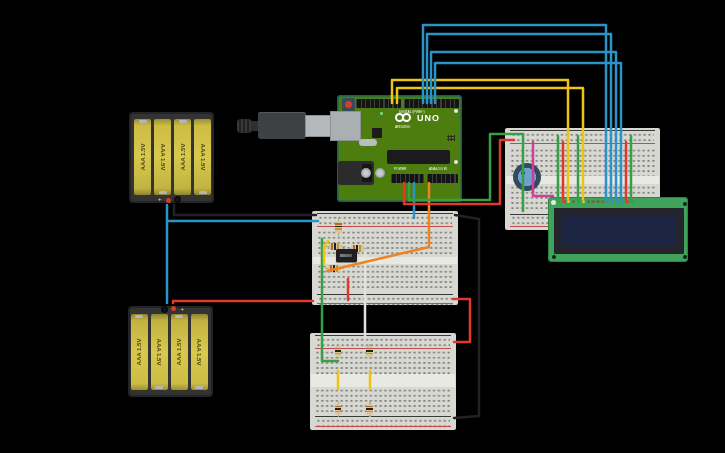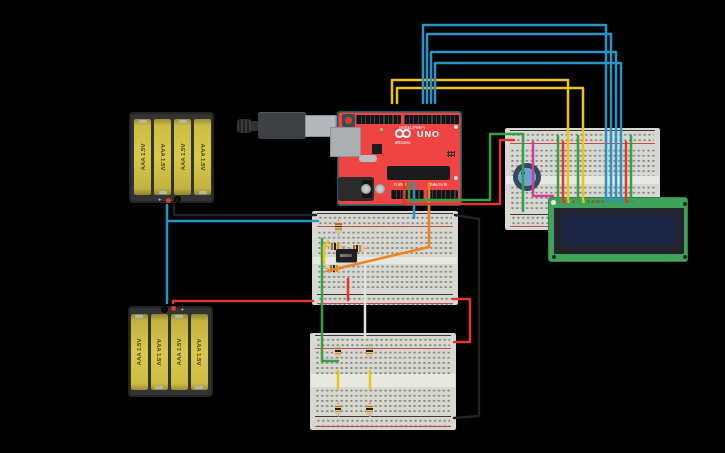--- a/index.html
+++ b/index.html
@@ -19,22 +19,22 @@
   .cell{position:absolute;top:5px;width:17px;height:76px;border-radius:2px;
         background:linear-gradient(180deg,#9c8f33 0,#cdbd45 9%,#d8c84c 50%,#c2b341 91%,#8f8430 100%);}
   .cell .nub{position:absolute;left:50%;transform:translateX(-50%);width:8px;height:3px;background:#b5b5b5;border-radius:1px;}
   .cell.up .nub{top:1px;} .cell.down .nub{bottom:1px;}
   .cell span{position:absolute;left:50%;top:50%;font-size:6px;font-weight:bold;color:#4a431c;white-space:nowrap;}
   .cell.up span{transform:translate(-50%,-50%) rotate(-90deg);}
   .cell.down span{transform:translate(-50%,-50%) rotate(90deg);}
   .term{position:absolute;width:5px;height:5px;border-radius:50%;bottom:-2px;}
   .plus{position:absolute;bottom:-1px;left:27px;font-size:6px;color:#ddd;line-height:6px;}
   
-  #arduino{position:absolute;left:337px;top:95px;width:125px;height:95px;background:#ef4444;
-           border-radius:4px;box-shadow:inset 0 0 0 1.5px #0f5f6e,0 1px 3px rgba(0,0,0,.8);z-index:2;margin-top:16px;}
+  #arduino{position:absolute;left:337px;top:95px;width:125px;height:107px;background:#4d7c0f;
+           border-radius:4px;box-shadow:inset 0 0 0 1.5px #0f5f6e,0 1px 3px rgba(0,0,0,.8);z-index:2;}
   .header{position:absolute;height:9px;background:#1d1d1f;border-radius:1px;
           background-image:repeating-linear-gradient(90deg,#3c3c3e 0 1.2px,#141416 1.2px 4.55px);}
   .tiny{position:absolute;color:#fff;font-size:6px;line-height:6px;white-space:nowrap;transform:scale(.55);transform-origin:0 0;}
   
   .cablepart{position:absolute;z-index:1;}
   
   #lcd{position:absolute;left:548px;top:197px;width:140px;height:65px;background:#3fa35c;
        border:1px solid #2e8147;border-radius:3px;box-sizing:border-box;z-index:3;}
   .lcdpin{position:absolute;width:3.4px;height:3.4px;border-radius:50%;top:1.5px;}
   

